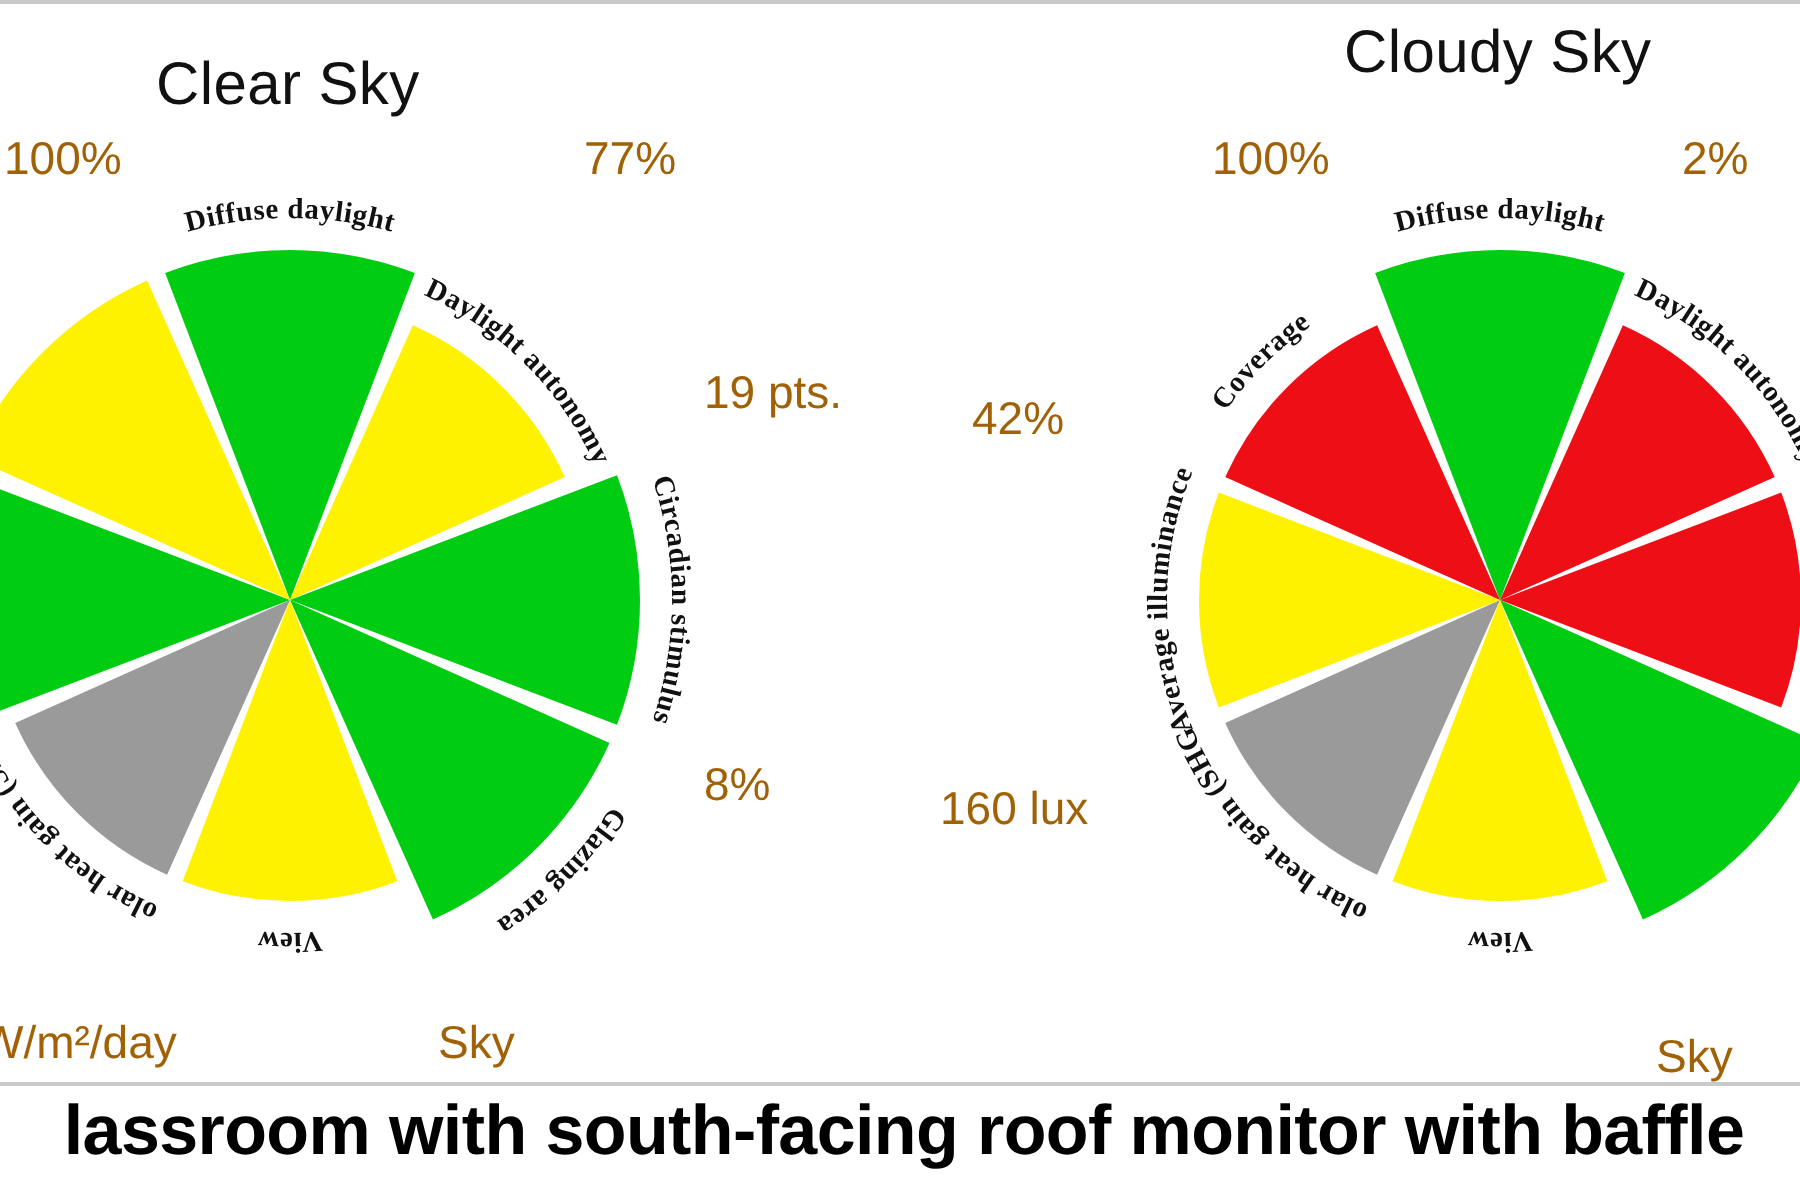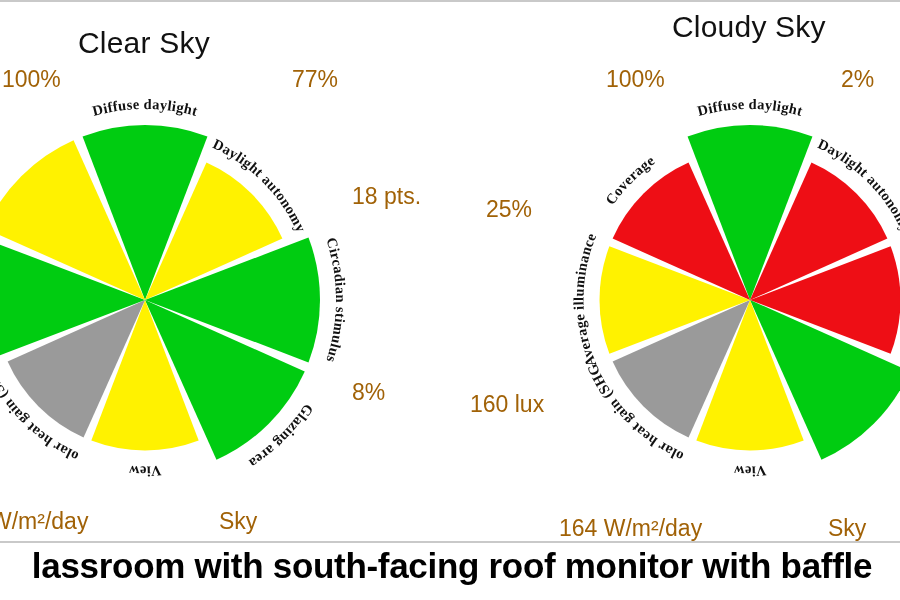--- a/index.html
+++ b/index.html
@@ -142,23 +142,22 @@
         <path id="arc-1-5" d="M 596.7359419001687 234.94326710653596 A 166.5 166.5 0 0 1 684.9432671065359 146.73594190016868" fill="none"></path>
       </defs>
       <text class="spoke-label"><textPath xlink:href="#arc-1-5" href="#arc-1-5" startOffset="50%" text-anchor="middle">Coverage</textPath></text>
     </svg>
 
   <div class="rule" id="rule-bottom"></div>
 
   <div class="caption" id="caption">lassroom with south-facing roof monitor with baffle</div>
 <div class="value-label" style="left: 2px; top: 66px;">100%</div>
     <div class="value-label" style="left: 244px; top: 66px; margin-left: 48px;">77%</div>
-    <div class="value-label" style="left: 352px; top: 183px;">18 pts.</div>
+    <div class="value-label" style="left: 352px; top: 183px;">19 pts.</div>
     <div class="value-label" style="left: 352px; top: 379px;">8%</div>
     <div class="value-label" style="left: 219px; top: 508px;">Sky</div>
     <div class="value-label" style="left: -10px; top: 508px;">W/m²/day</div>
     <div class="value-label" style="left: 606px; top: 66px;">100%</div>
     <div class="value-label" style="left: 841px; top: 66px;">2%</div>
-    <div class="value-label" style="left: 486px; top: 196px;">25%</div>
+    <div class="value-label" style="left: 486px; top: 196px;">42%</div>
     <div class="value-label" style="left: 470px; top: 391px;">160 lux</div>
-    <div class="value-label" style="left: 559px; top: 515px;">164 W/m²/day</div>
     <div class="value-label" style="left: 828px; top: 515px;">Sky</div>
   </div>
 
 </body></html>

